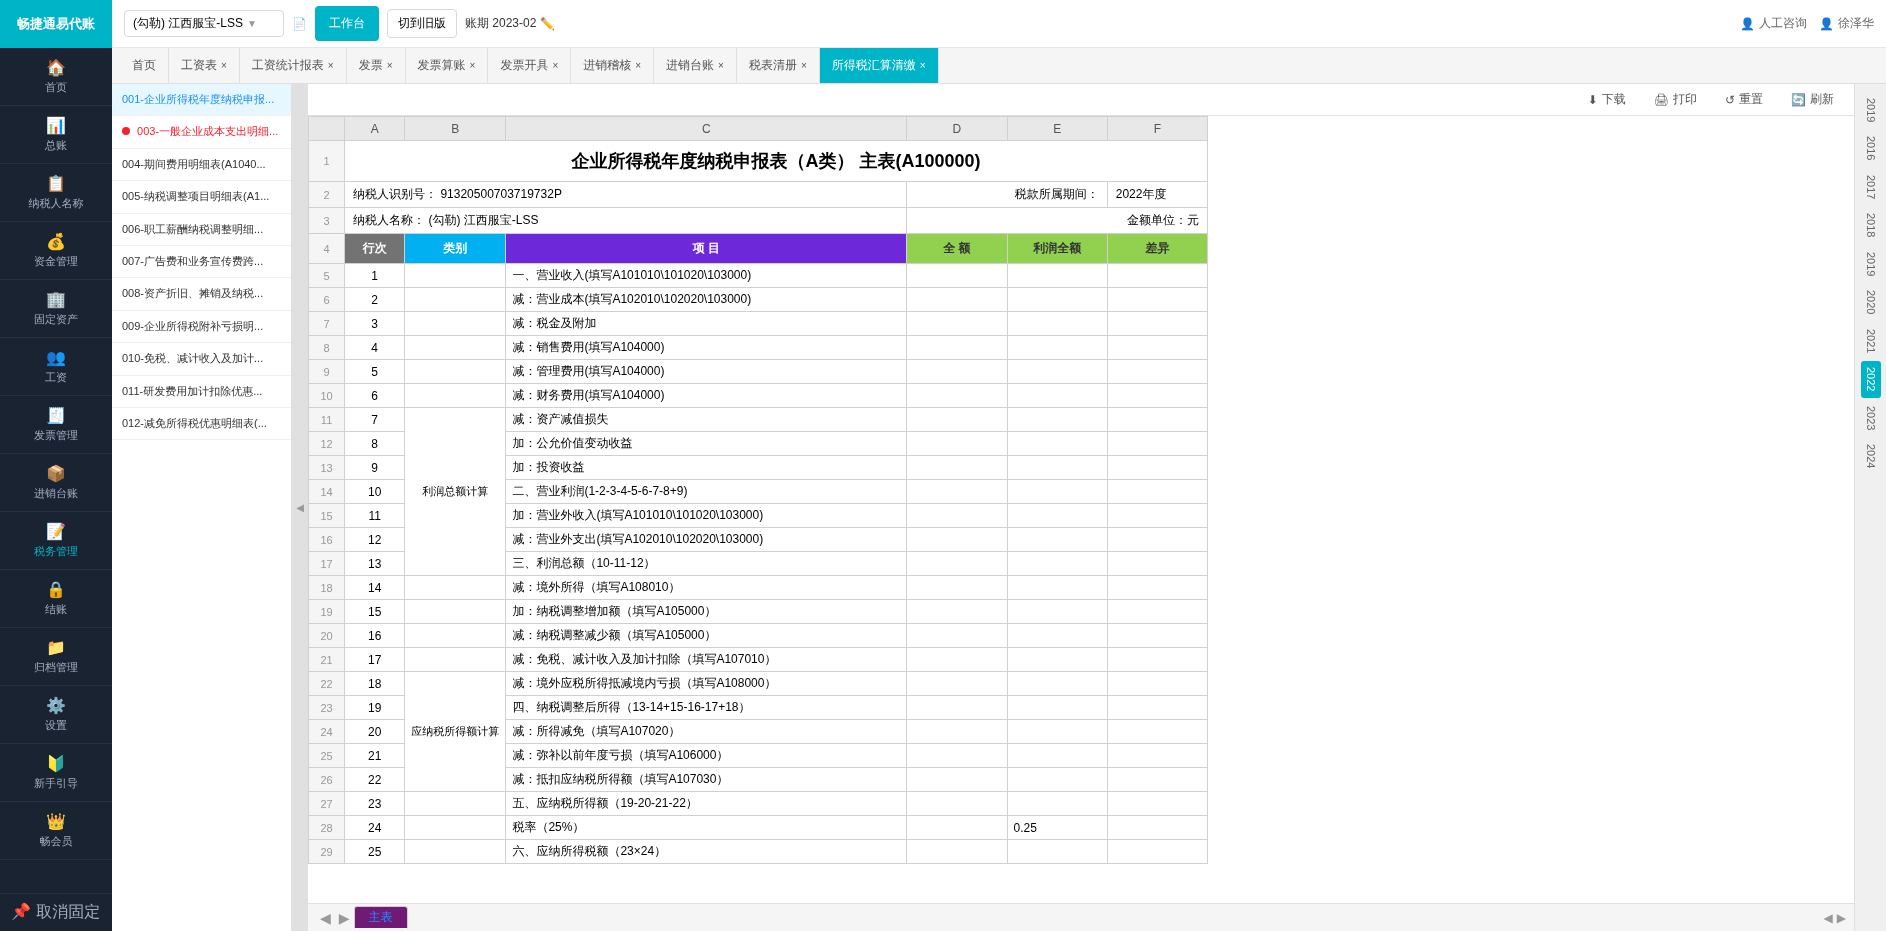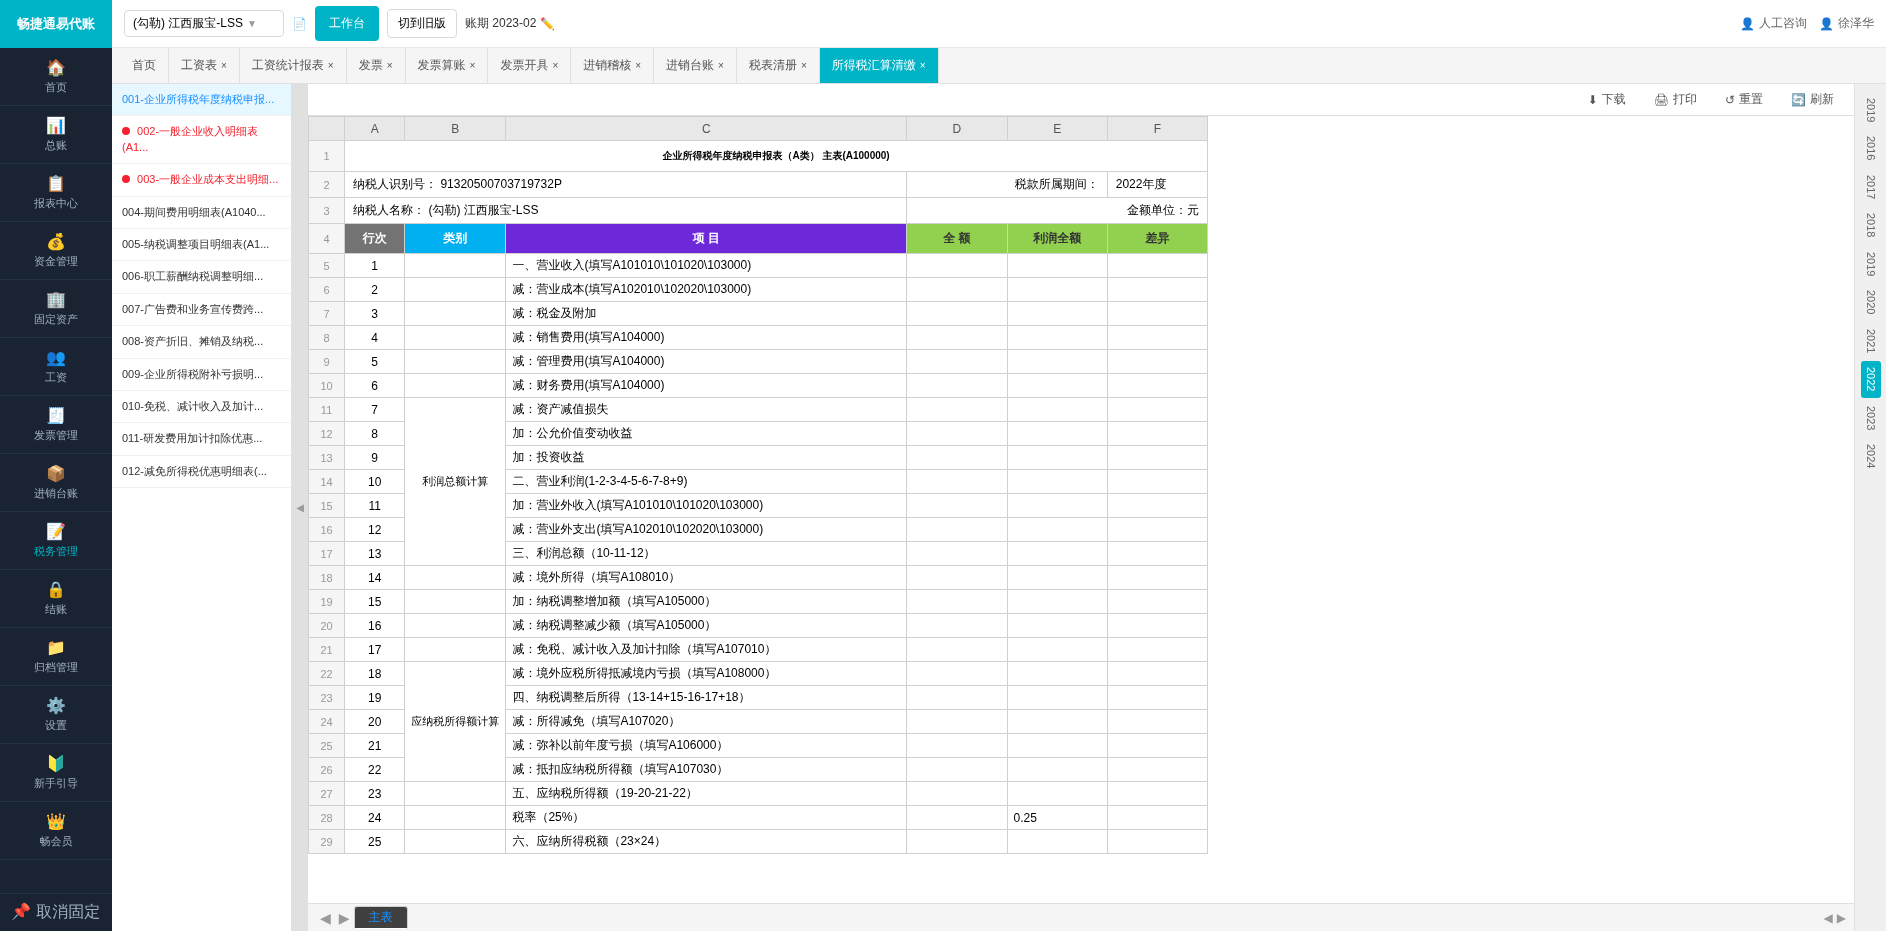--- a/index.html
+++ b/index.html
@@ -269,21 +269,21 @@
     .sheet-tab {
       padding: 2px 14px;
       border: 1px solid #d0d0d0;
       background: white;
       font-size: 12px;
       cursor: pointer;
       border-radius: 3px 3px 0 0;
       margin-right: 4px;
     }
     .sheet-tab.active {
-      background: #404040;
+      background: #701a75;
       border-bottom-color: white;
       color: #1890ff;
     }
 
     
     .year-panel {
       width: 32px;
       background: #f0f0f0;
       border-left: 1px solid #e0e0e0;
       display: flex;
@@ -333,21 +333,21 @@
   <div class="sidebar-item">
     <span class="icon">🏠</span>
     <span>首页</span>
   </div>
   <div class="sidebar-item">
     <span class="icon">📊</span>
     <span>总账</span>
   </div>
   <div class="sidebar-item">
     <span class="icon">📋</span>
-    <span>报表中心</span>
+    <span>纳税人名称</span>
   </div>
   <div class="sidebar-item">
     <span class="icon">💰</span>
     <span>资金管理</span>
   </div>
   <div class="sidebar-item">
     <span class="icon">🏢</span>
     <span>固定资产</span>
   </div>
   <div class="sidebar-item">
@@ -459,24 +459,20 @@
       <span>所得税汇算清缴</span>
       <span class="tab-close">×</span>
     </div>
   </div>
 
   <div class="page-body">
 
     <div class="form-list-panel">
       <div class="form-list-item active">
         <span>001-企业所得税年度纳税申报...</span>
-      </div>
-      <div class="form-list-item" style="color:#f5222d;">
-        <span class="indicator red"></span>
-        <span>002-一般企业收入明细表(A1...</span>
       </div>
       <div class="form-list-item" style="color:#f5222d;">
         <span class="indicator red"></span>
         <span>003-一般企业成本支出明细...</span>
       </div>
       <div class="form-list-item">
         <span>004-期间费用明细表(A1040...</span>
       </div>
       <div class="form-list-item">
         <span>005-纳税调整项目明细表(A1...</span>
@@ -540,21 +536,21 @@
               <th class="col-header" style="width:400px;">C</th>
               <th class="col-header" style="width:100px;">D</th>
               <th class="col-header" style="width:100px;">E</th>
               <th class="col-header" style="width:100px;">F</th>
             </tr>
           </thead>
           <tbody id="sheet-body">
 
             <tr class="data-row">
               <td class="row-num">1</td>
-              <td colspan="6" style="text-align:center; font-weight:bold; font-size:10px; padding:8px; background:white;">企业所得税年度纳税申报表（A类） 主表(A100000)</td>
+              <td colspan="6" style="text-align:center; font-weight:bold; font-size:18px; padding:8px; background:white;">企业所得税年度纳税申报表（A类） 主表(A100000)</td>
             </tr>
 
             <tr class="data-row">
               <td class="row-num">2</td>
               <td colspan="3" style="background:white; padding:4px 8px;">
                 <span>纳税人识别号：</span>
                 <span>91320500703719732P</span>
               </td>
               <td colspan="2" style="background:white; padding:4px 8px; text-align:right;">
                 <span>税款所属期间：</span>

